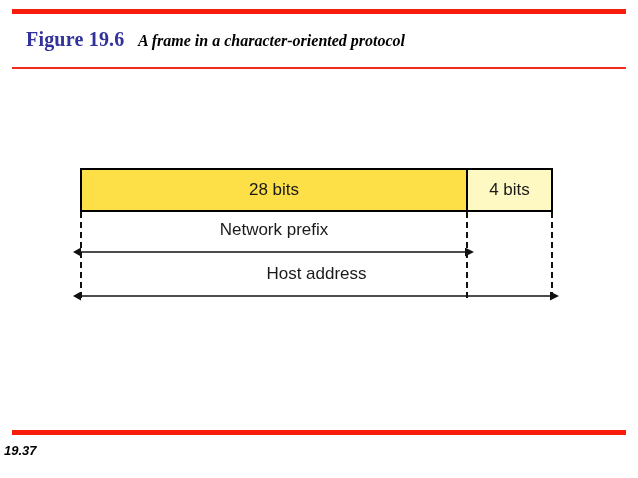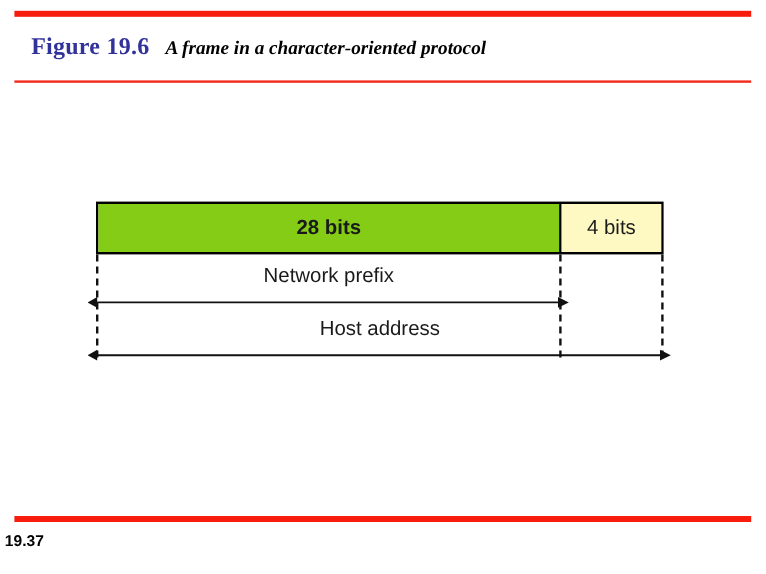--- a/index.html
+++ b/index.html
@@ -88,23 +88,22 @@
     display: flex;
     align-items: center;
     justify-content: center;
     font-family: "Liberation Sans", sans-serif;
     font-size: 17px;
     color: #1a1a1a;
     box-sizing: border-box;
   }
   .cell-prefix {
     width: 386px;
-    background: #84cc16;
+    background: #fde047;
     border-right: 2px solid #000000;
-    font-weight: bold;
   }
   .cell-host {
     flex: 1;
     background: #fef9c3;
   }
 
   
   .guide {
     position: absolute;
     width: 0;
@@ -128,20 +127,21 @@
 
   
   .slide-number {
     position: absolute;
     left: 4px;
     top: 443px;
     font-family: "Liberation Sans", sans-serif;
     font-weight: bold;
     font-size: 13px;
     color: #000000;
+    font-style: italic;
   }
 </style>
 </head>
 <body>
 
 <div class="rule-top"></div>
 <div class="rule-under-title"></div>
 <div class="rule-bottom"></div>
 
 <div class="title-block">

